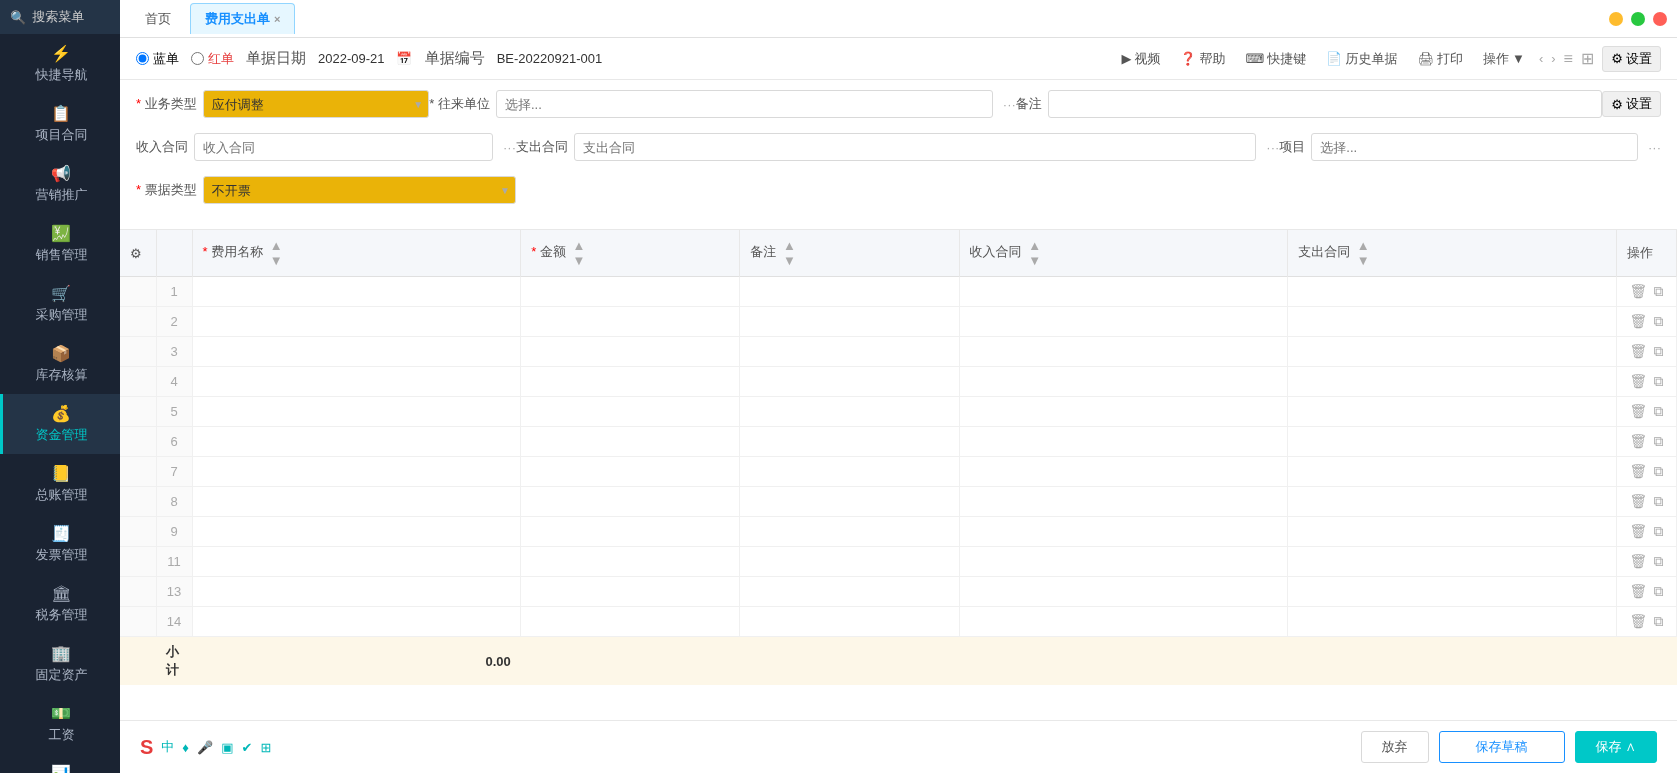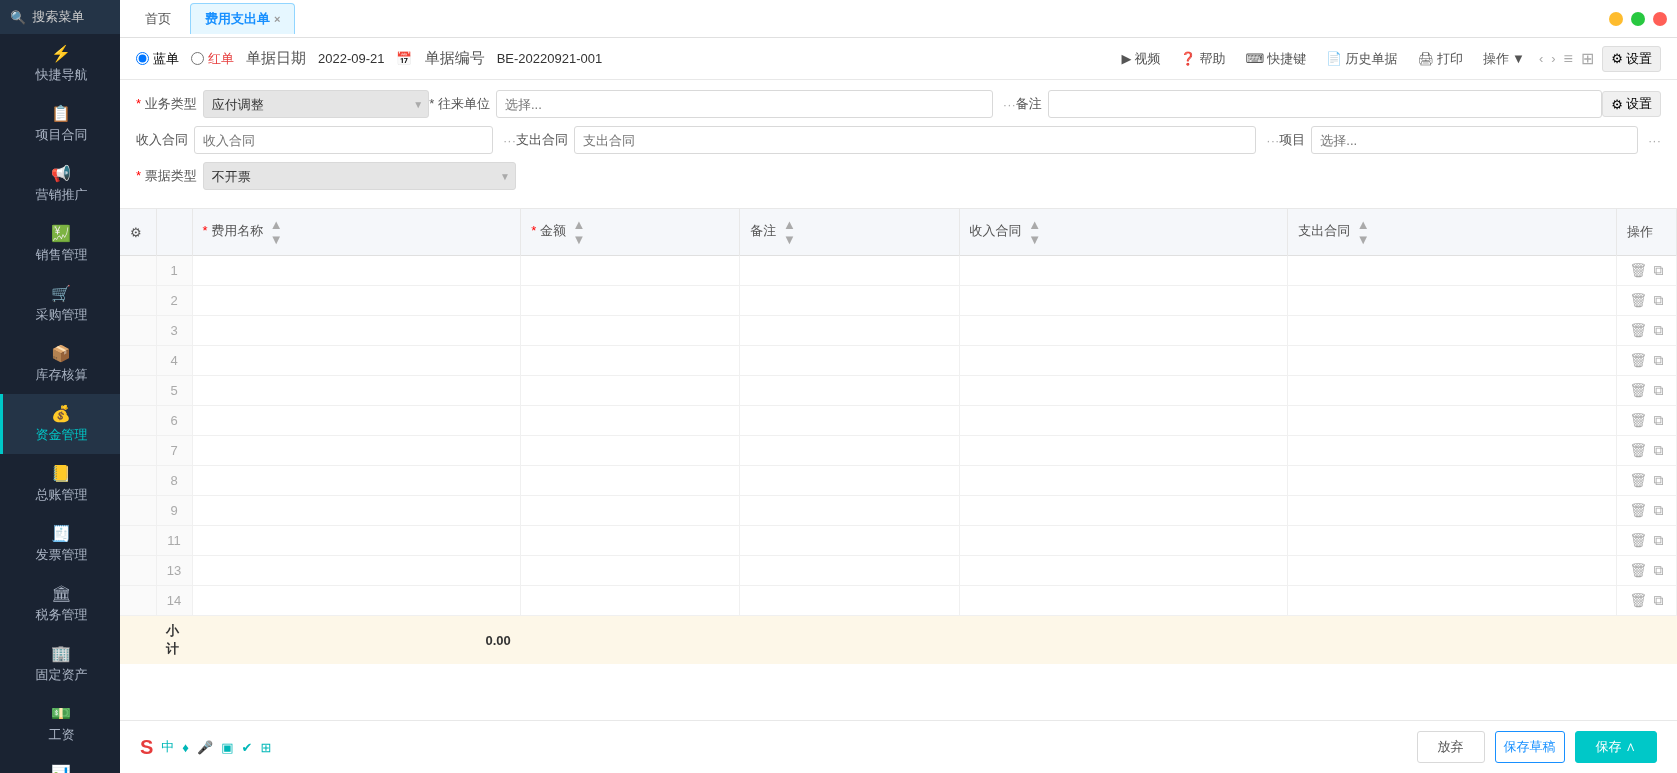--- a/index.html
+++ b/index.html
@@ -126,21 +126,21 @@
 
     
     .form-area {
       background: #fff;
       padding: 10px 16px;
       border-bottom: 1px solid #e8e8e8;
     }
     .form-row {
       display: flex;
       align-items: center;
-      margin-bottom: 8px;
+      margin-bottom: 15px;
       flex-wrap: wrap;
     }
     .form-field {
       display: flex;
       align-items: center;
       gap: 6px;
       flex: 1;
       min-width: 200px;
     }
     .form-label {
@@ -169,21 +169,21 @@
       display: flex;
       align-items: center;
     }
     .form-select {
       width: 100%;
       border: 1px solid #d9d9d9;
       border-radius: 3px;
       padding: 4px 36px 4px 8px;
       font-size: 13px;
       color: #333;
-      background: #e5e5e5;
+      background: #eab308;
       appearance: none;
       height: 28px;
       outline: none;
       cursor: pointer;
     }
     .form-select-arrow {
       position: absolute;
       right: 6px;
       color: #aaa;
       pointer-events: none;
@@ -311,21 +311,21 @@
     .btn-discard {
       padding: 6px 20px;
       border: 1px solid #d9d9d9;
       border-radius: 3px;
       background: #fff;
       color: #555;
       cursor: pointer;
       font-size: 13px;
     }
     .btn-save-draft {
-      padding: 6px 8px;
+      padding: 6px 36px;
       border: 1px solid #1890ff;
       border-radius: 3px;
       background: #fff;
       color: #1890ff;
       cursor: pointer;
       font-size: 13px;
     }
     .btn-save {
       padding: 6px 20px;
       border: 1px solid #00c8c8;

